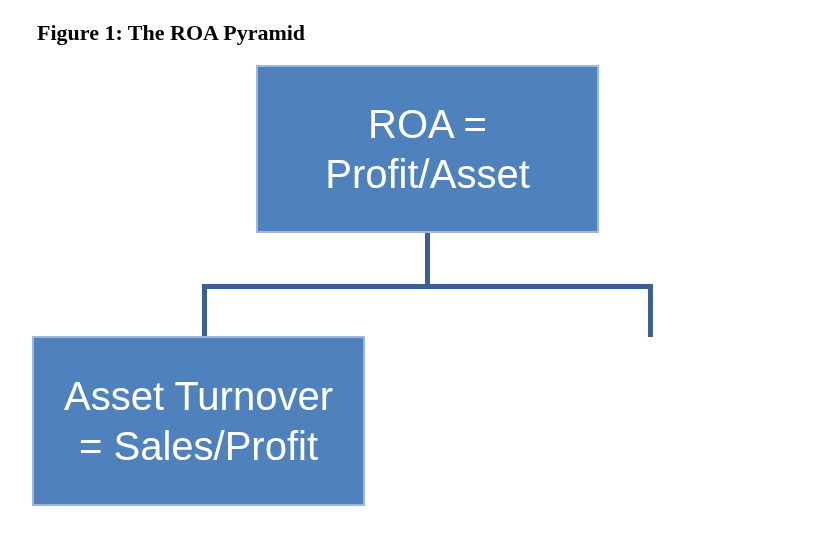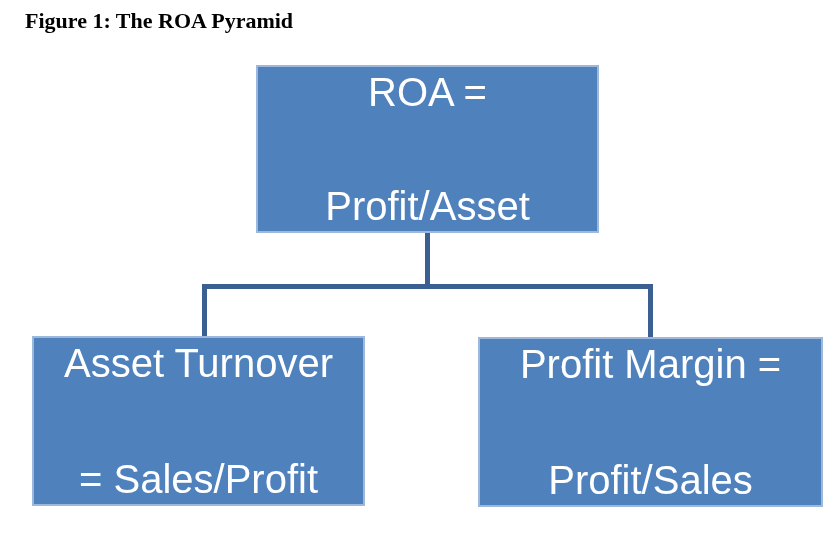--- a/index.html
+++ b/index.html
@@ -12,37 +12,37 @@
     width: 840px;
     height: 535px;
     background: var(--background, #ffffff);
     overflow: hidden;
     font-family: "Liberation Sans", sans-serif;
   }
   .figure-title {
     position: absolute;
     left: 25px;
     top: 8px;
-    margin: 0;
+    margin: 12px;
     font-family: "Liberation Serif", serif;
     font-weight: bold;
     font-size: 22px;
     color: var(--title-text, #000000);
     white-space: nowrap;
   }
   .node {
     position: absolute;
     box-sizing: border-box;
     background: var(--box-fill, #4F81BD);
     border: 2px solid var(--box-border, #9DB8DB);
     color: var(--box-text, #ffffff);
     display: flex;
     flex-direction: column;
     align-items: center;
-    justify-content: space-between;
+    justify-content: center;
     text-align: center;
     font-size: 40px;
     line-height: 50px;
     letter-spacing: 0px;
   }
   .node .line { display: block; white-space: nowrap; }
   .node-root  { left: 256px; top: 65px;  width: 343px; height: 168px; }
   .node-left  { left: 32px;  top: 336px; width: 333px; height: 170px; }
   .node-right { left: 478px; top: 337px; width: 345px; height: 170px; }
   .connector {
@@ -69,18 +69,14 @@
   <div class="node node-root">
     <span class="line">ROA =</span>
     <span class="line">Profit/Asset</span>
   </div>
 
   <div class="node node-left">
     <span class="line">Asset Turnover</span>
     <span class="line">= Sales/Profit</span>
   </div>
 
-  <div class="node node-right">
-    <span class="line">Profit Margin =</span>
-    <span class="line">Profit/Sales</span>
-  </div>
 
 </div>
 
 </body></html>

